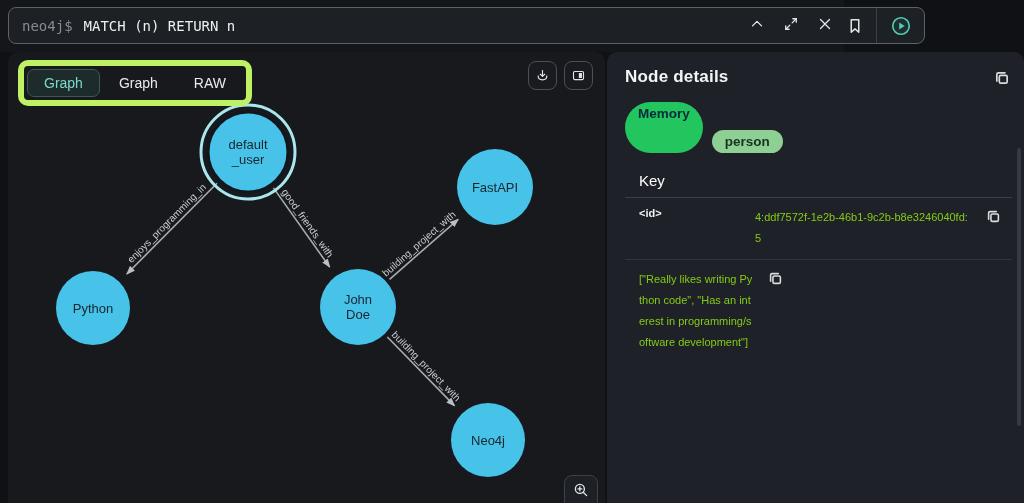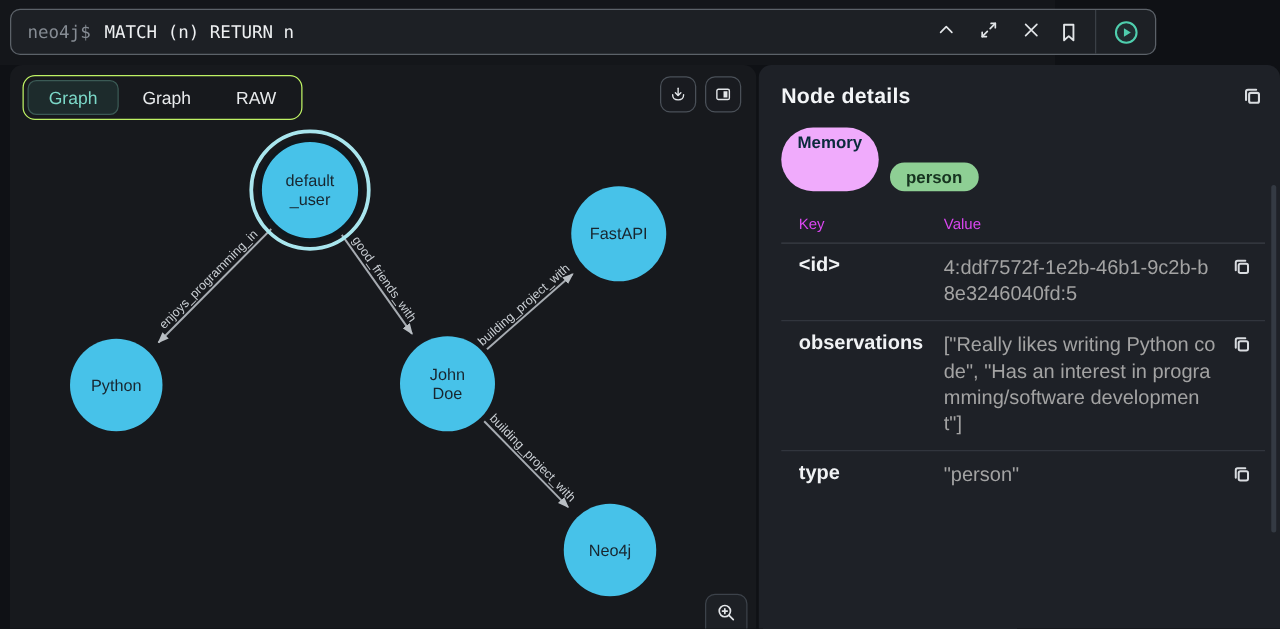--- a/index.html
+++ b/index.html
@@ -29,21 +29,21 @@
   .icon { stroke:#e2e5e8; stroke-width:1.8; fill:none; stroke-linecap:round; stroke-linejoin:round; }
 
   
   .graph-panel {
     position:absolute; left:8px; top:52px; width:597px; height:451px;
     background:#17191d; border-radius:10px 10px 0 0; overflow:hidden;
   }
   .tabs {
     position:absolute; left:10px; top:8px; z-index:3;
     display:flex; gap:2px; padding:3px;
-    border:1px solid #bef264; border-radius:10px; background:#17191d;justify-content:center;
+    border:6px solid #bef264; border-radius:10px; background:#17191d;justify-content:center;
   }
   .tab {
     padding:5px 16px; font-size:14px; color:#e9ebed;
     background:none; border:1px solid transparent; border-radius:7px;
   }
   .tab.active { color:#7cd8c8; background:#1d2b2c; border-color:#3b5a55; }
   .graph-tools { position:absolute; right:12px; top:9px; z-index:3; display:flex; gap:7px; }
   .toolbtn {
     width:29px; height:29px; border:1px solid #4a5058; border-radius:8px;
     background:rgba(26,28,33,.85); display:flex; align-items:center; justify-content:center;
@@ -56,35 +56,35 @@
     border:1px solid #3c424a; border-radius:8px; background:#1d2025;
     display:flex; justify-content:center; align-items:flex-start; padding-top:5px;
   }
   .zbtn { background:none; border:none; padding:0; }
 
   
   .details-panel {
     position:absolute; left:607px; top:52px; width:417px; height:451px;
     background:#1e2127; border-radius:10px 10px 0 0;
   }
-  .details-header { display:flex; justify-content:space-between; align-items:center; padding:15px 13px 0 18px;gap:33px; }
+  .details-header { display:flex; justify-content:space-between; align-items:flex-end; padding:15px 13px 0 18px;gap:33px; }
   .details-header h2 { margin:0; font-size:17px; font-weight:700; color:#f3f5f7; letter-spacing:.2px; }
   .copybtn { background:none; border:none; padding:0; display:flex; align-items:flex-start; }
   .copy-icon { stroke:#d9dce0; stroke-width:1.5; fill:none; stroke-linecap:round; stroke-linejoin:round; }
   .badges { display:flex; gap:9px; padding:15px 0 4px 18px; }
   .badge { font-size:13.5px; font-weight:700; padding:4px 13px; border-radius:999px; }
-  .badge-blue  { background:#f0abfc; color:#0b2a3c; }
+  .badge-blue  { background:#22c55e; color:#0b2a3c; }
   .badge-green { background:#8ecf94; color:#173420;margin-top:28px; }
   .kv { margin:6px 12px 0 18px; }
   .kv-head, .kv-row { display:grid; grid-template-columns:116px 218px 1fr; padding:9px 0 10px 14px; }
-  .kv-head { font-size:12px; color:#d946ef; border-bottom:1px solid #3a3e46; padding-bottom:8px; }
-  .kv-row { border-bottom:1px solid #31353d; font-size:16px; }
+  .kv-head { font-size:15px; color:#ffffff; border-bottom:1px solid #3a3e46; padding-bottom:8px; }
+  .kv-row { border-bottom:1px solid #31353d; font-size:11px; }
   .kv-row:last-child { border-bottom:none; }
   .kv-row .k { font-weight:700; color:#f0f2f4; }
-  .kv-row .v { color:#a3a3a3; word-break:break-all; line-height:21px; }
+  .kv-row .v { color:#84cc16; word-break:break-all; line-height:21px; }
   .kv-row .copybtn { margin-left:12px; margin-top:1px; height:18px; }
   .panel-scrollbar {
     position:absolute; right:3px; top:96px; width:4px; height:278px;
     background:#343a43; border-radius:2px;
   }
 </style>
 </head>
 <body>
 
 <div class="app">
@@ -206,50 +206,38 @@
           </svg>
       </button>
     </div>
     <div class="badges">
       <span class="badge badge-blue">Memory</span>
       <span class="badge badge-green">person</span>
     </div>
     <div class="kv">
       <div class="kv-head">
         <span>Key</span>
-        <span>Value</span>
         <span></span>
       </div>
       <div class="kv-row">
         <span class="k">&lt;id&gt;</span>
         <span class="v">4:ddf7572f-1e2b-46b1-9c2b-b8e3246040fd:5</span>
         <button class="copybtn">
           <svg class="copy-icon" width="17" height="17" viewBox="0 0 16 16">
               <rect x="5.6" y="5.6" width="7" height="7" rx="1.3"></rect>
               <path d="M10.6 3.4H4.8a1.4 1.4 0 0 0-1.4 1.4v5.8"></path>
             </svg>
         </button>
       </div>
       <div class="kv-row">
-        <span class="k">observations</span>
         <span class="v">["Really likes writing Python code", "Has an interest in programming/software development"]</span>
         <button class="copybtn">
           <svg class="copy-icon" width="17" height="17" viewBox="0 0 16 16">
               <rect x="5.6" y="5.6" width="7" height="7" rx="1.3"></rect>
               <path d="M10.6 3.4H4.8a1.4 1.4 0 0 0-1.4 1.4v5.8"></path>
             </svg>
         </button>
       </div>
-      <div class="kv-row">
-        <span class="k">type</span>
-        <span class="v">"person"</span>
-        <button class="copybtn">
-          <svg class="copy-icon" width="17" height="17" viewBox="0 0 16 16">
-              <rect x="5.6" y="5.6" width="7" height="7" rx="1.3"></rect>
-              <path d="M10.6 3.4H4.8a1.4 1.4 0 0 0-1.4 1.4v5.8"></path>
-            </svg>
-        </button>
-      </div>
     </div>
     <div class="panel-scrollbar"></div>
   </aside>
 
 </div>
 
 </body></html>

